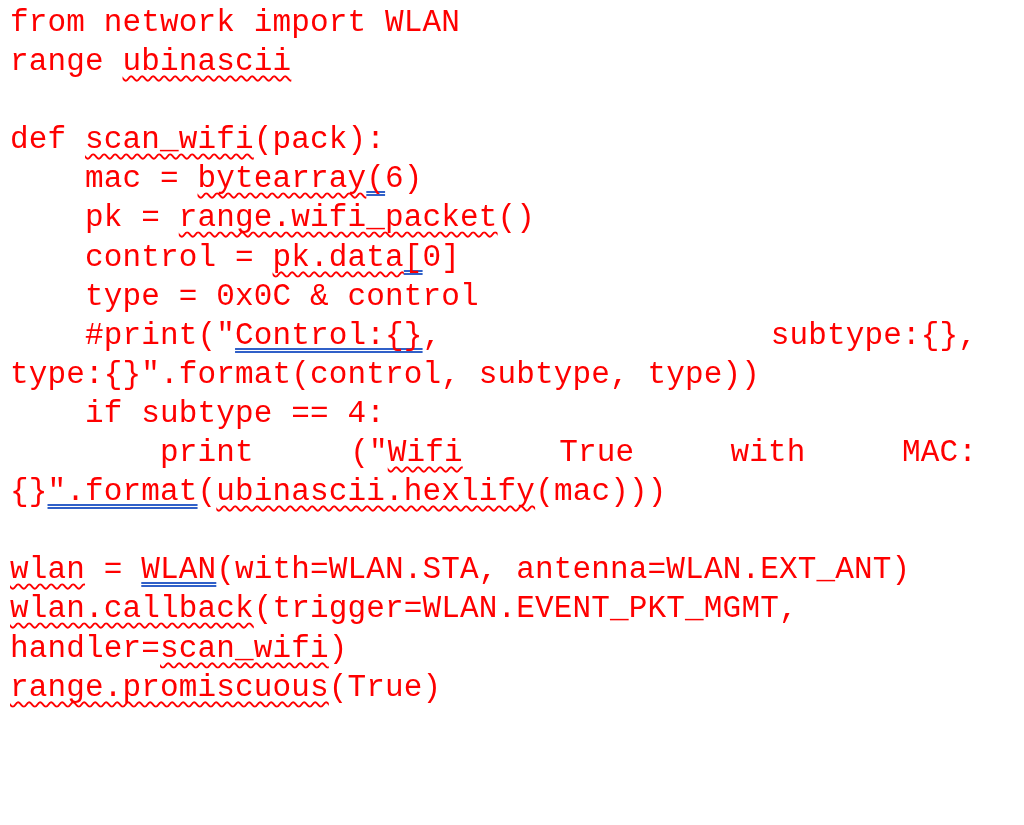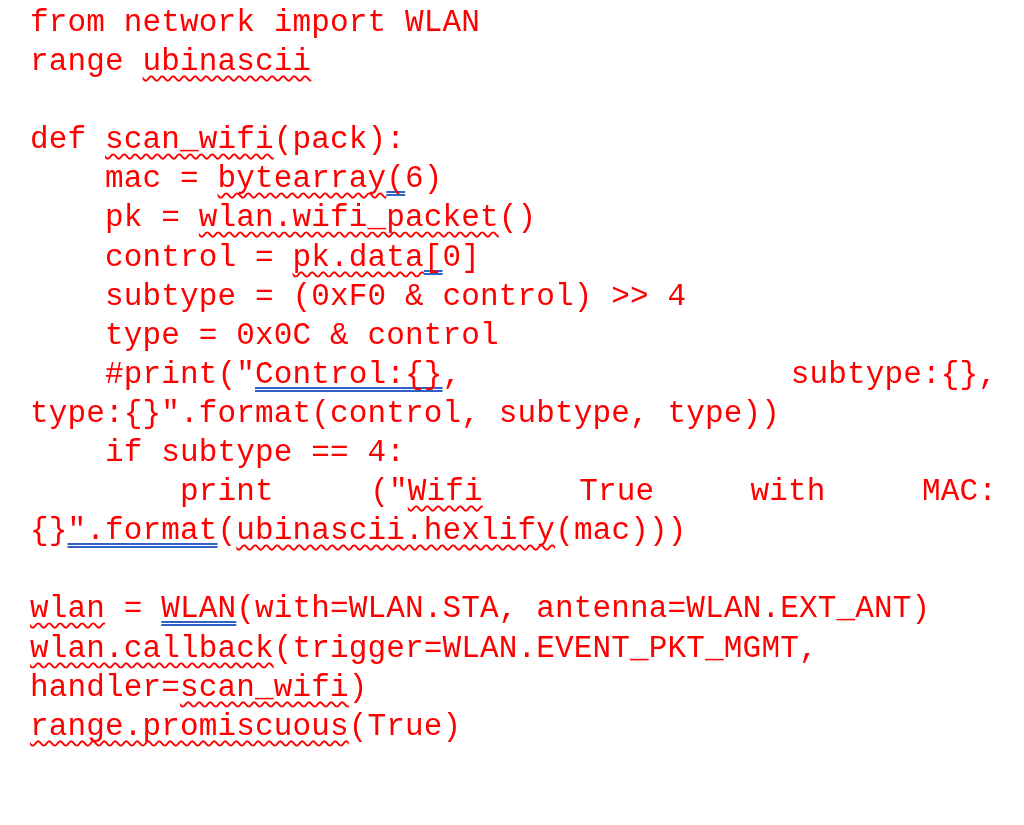--- a/index.html
+++ b/index.html
@@ -11,21 +11,21 @@
   body{
     background:var(--bg);
     font-family:"Liberation Mono","DejaVu Sans Mono",monospace;
   }
   .page{
     position:relative;
     width:1024px;
     height:825px;
     background:var(--bg);
     box-sizing:border-box;
-    padding:3px 0 0 30px;
+    padding:3px 0 0 10px;
     overflow:hidden;
   }
   .code{
     color:var(--red);
     font-size:31px;
     font-weight:400;
     letter-spacing:0.15px;
   }
   .line{
     height:39.1px;
@@ -59,23 +59,22 @@
 </head>
 <body>
 
 <div class="page">
   <div class="code">
       <div class="line"><span class="group"><span class="plain">from network import WLAN</span></span></div>
       <div class="line"><span class="group"><span class="plain">range </span><span class="spell">ubinascii</span></span></div>
       <div class="line"><span class="group"><span class="plain"></span></span></div>
       <div class="line"><span class="group"><span class="plain">def </span><span class="spell">scan_wifi</span><span class="plain">(pack):</span></span></div>
       <div class="line"><span class="group"><span class="plain">    mac = </span><span class="spell">bytearray</span><span class="grammar">(</span><span class="plain">6)</span></span></div>
-      <div class="line"><span class="group"><span class="plain">    pk = </span><span class="spell">wlan.wifi_packet</span><span class="plain">()</span></span></div>
+      <div class="line"><span class="group"><span class="plain">    pk = </span><span class="spell">range.wifi_packet</span><span class="plain">()</span></span></div>
       <div class="line"><span class="group"><span class="plain">    control = </span><span class="spell">pk.data</span><span class="grammar">[</span><span class="plain">0]</span></span></div>
-      <div class="line"><span class="group"><span class="plain">    subtype = (0xF0 &amp; control) &gt;&gt; 4</span></span></div>
       <div class="line"><span class="group"><span class="plain">    type = 0x0C &amp; control</span></span></div>
       <div class="line justify"><span class="group"><span class="plain">    #print("</span><span class="grammar">Control:{}</span><span class="plain">,</span></span><span class="group"><span class="plain">subtype:{},</span></span></div>
       <div class="line"><span class="group"><span class="plain">type:{}".format(control, subtype, type))</span></span></div>
       <div class="line"><span class="group"><span class="plain">    if subtype == 4:</span></span></div>
       <div class="line justify"><span class="group"><span class="plain">        print</span></span><span class="group"><span class="plain">("</span><span class="spell">Wifi</span></span><span class="group"><span class="plain">True</span></span><span class="group"><span class="plain">with</span></span><span class="group"><span class="plain">MAC:</span></span></div>
       <div class="line"><span class="group"><span class="plain">{}</span><span class="grammar">".format</span><span class="plain">(</span><span class="spell">ubinascii.hexlify</span><span class="plain">(mac)))</span></span></div>
       <div class="line"><span class="group"><span class="plain"></span></span></div>
       <div class="line"><span class="group"><span class="spell">wlan</span><span class="plain"> = </span><span class="grammar">WLAN</span><span class="plain">(with=WLAN.STA, antenna=WLAN.EXT_ANT)</span></span></div>
       <div class="line"><span class="group"><span class="spell">wlan.callback</span><span class="plain">(trigger=WLAN.EVENT_PKT_MGMT,</span></span></div>
       <div class="line"><span class="group"><span class="plain">handler=</span><span class="spell">scan_wifi</span><span class="plain">)</span></span></div>

